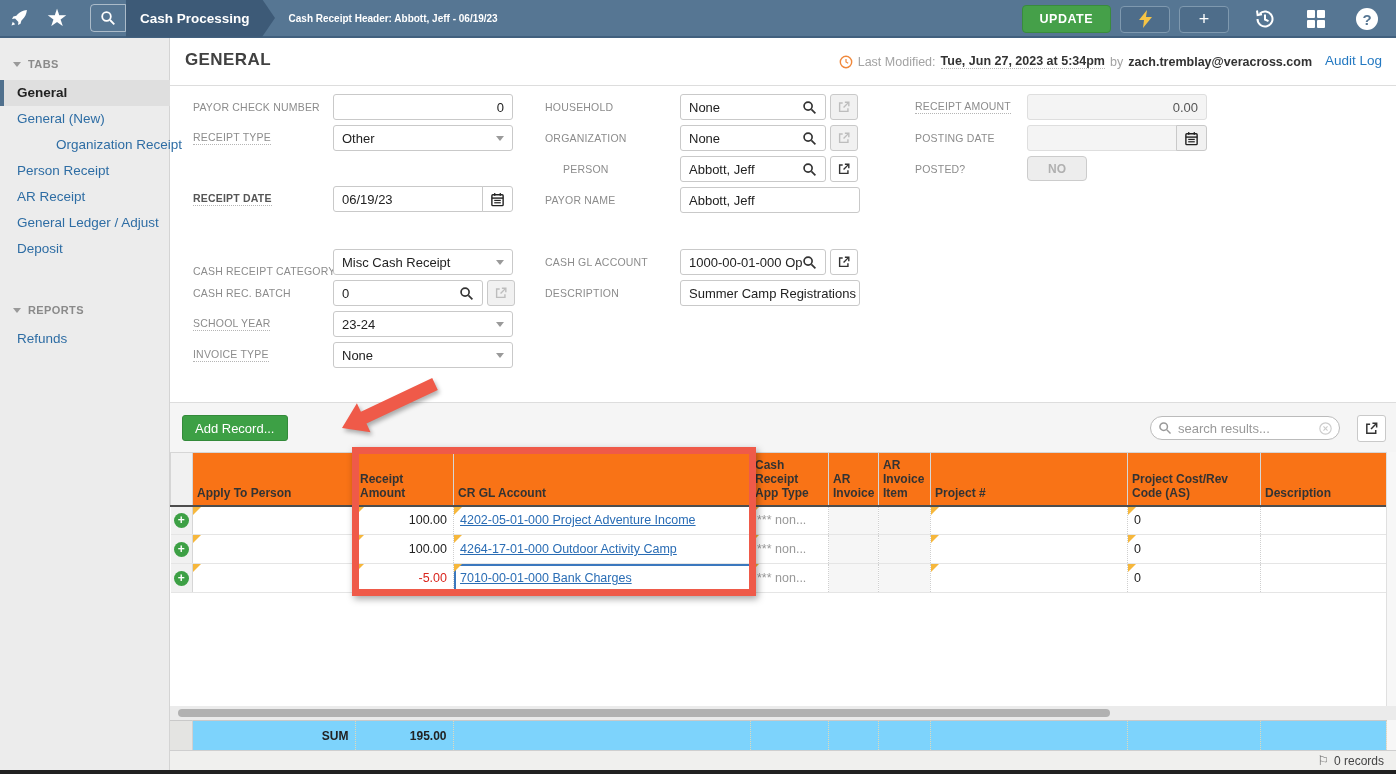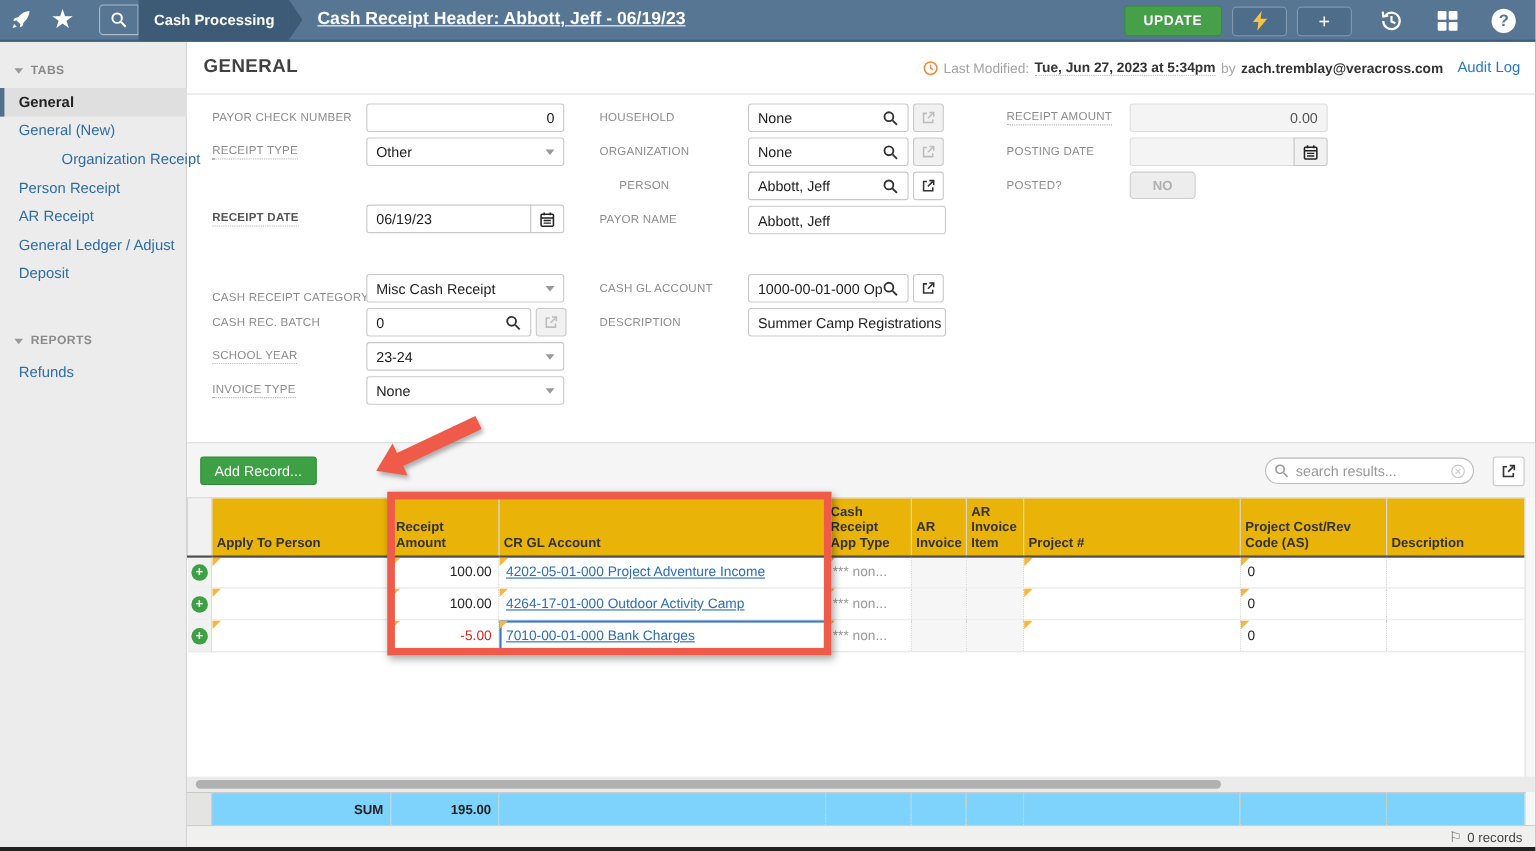--- a/index.html
+++ b/index.html
@@ -14,21 +14,21 @@
     background:#567693; border-bottom:2px solid #41607e; display:flex; align-items:center; z-index:5;}
   .tb-left { display:flex; align-items:center; height:38px; }
   .tb-ic { display:flex; align-items:center; justify-content:center; width:38px; height:38px; cursor:pointer; }
   .tb-star { color:#fff; font-size:24px; line-height:38px; }
   .tb-searchbox { width:36px; height:28px; border:1px solid rgba(255,255,255,.5);
     border-radius:4px 0 0 4px; display:flex; align-items:center; justify-content:center; margin-left:14px; }
   .crumb-tab { height:38px; display:flex; align-items:center; background:#3d5a77;
     padding:0 12px 0 14px; color:#fff; font-weight:bold; font-size:13.5px; white-space:nowrap; }
   .crumb-arrow { width:0; height:0; border-top:19px solid transparent; border-bottom:19px solid transparent;
     border-left:13px solid #3d5a77; }
-  .tb-title { color:#fff; font-size:16px; font-weight:600; margin-left:14px; white-space:nowrap;text-decoration:underline; }
+  .tb-title { color:#fff; font-size:10px; font-weight:600; margin-left:14px; white-space:nowrap; }
   .tb-right { position:absolute; right:14px; top:0; height:38px; display:flex; align-items:center; gap:9px; }
   .btn-update { background:#45a049; border:1px solid #398b3d; color:#fff; font-weight:bold;
     font-size:12.5px; letter-spacing:.5px; padding:6px 17px; border-radius:4px; cursor:pointer; }
   .tb-sqbtn { width:50px; height:27px; background:#4e6d8a; border:1px solid #7f99af; border-radius:4px;
     display:flex; align-items:center; justify-content:center; cursor:pointer; color:#fff; font-size:18px; }
   .tb-plain { width:30px; display:flex; align-items:center; justify-content:center; cursor:pointer; margin-left:12px;}
   
   .sidebar { position:absolute; left:0; top:38px; width:170px; height:732px;
     background:#ececec; border-right:1px solid #d4d4d4; }
   .side-sec { position:absolute; left:13px; display:flex; align-items:center; gap:7px;
@@ -78,21 +78,21 @@
     display:flex; align-items:center; cursor:pointer; }
   .search-results { position:absolute; left:1150px; top:416px; width:190px; height:24px;
     background:#fff; border:1px solid #bbb; border-radius:12px; display:flex; align-items:center; padding:0 7px; gap:6px; }
   .search-results input { border:none; outline:none; flex:1; font-size:13px; color:#444;
     font-family:"Liberation Sans",sans-serif; background:transparent; min-width:0; }
   .search-results input::placeholder { color:#999; }
   .ext-toolbar { left:1357px; top:415px; }
   
   .grid-wrap { position:absolute; left:170px; top:452px; }
   table.grid { border-collapse:collapse; table-layout:fixed; width:1216px; }
-  .grid th { background:#eab308; border:1px solid #d6d6d6; border-bottom:2px solid #4d4d4d;
+  .grid th { background:#f97316; border:1px solid #d6d6d6; border-bottom:2px solid #4d4d4d;
     font-size:12px; text-align:left; vertical-align:bottom; padding:3px 6px 5px 4px; height:53px;
     color:#333; line-height:14px; font-weight:bold; }
   .grid td { border-right:1px dotted #cfcfcf; border-bottom:1px solid #e5e5e5; height:29px;
     font-size:12.5px; padding:0 6px; position:relative; background:#fff; color:#222;
     overflow:hidden; white-space:nowrap; }
   .grid td.handle, .grid th.handle { background:#f1f1f1; border-right:1px solid #d6d6d6;
     text-align:center; padding:0; }
   .grid td.gray { background:#f6f6f6; }
   .grid td.num { text-align:right; }
   .grid td.neg { color:#d9251d; }

